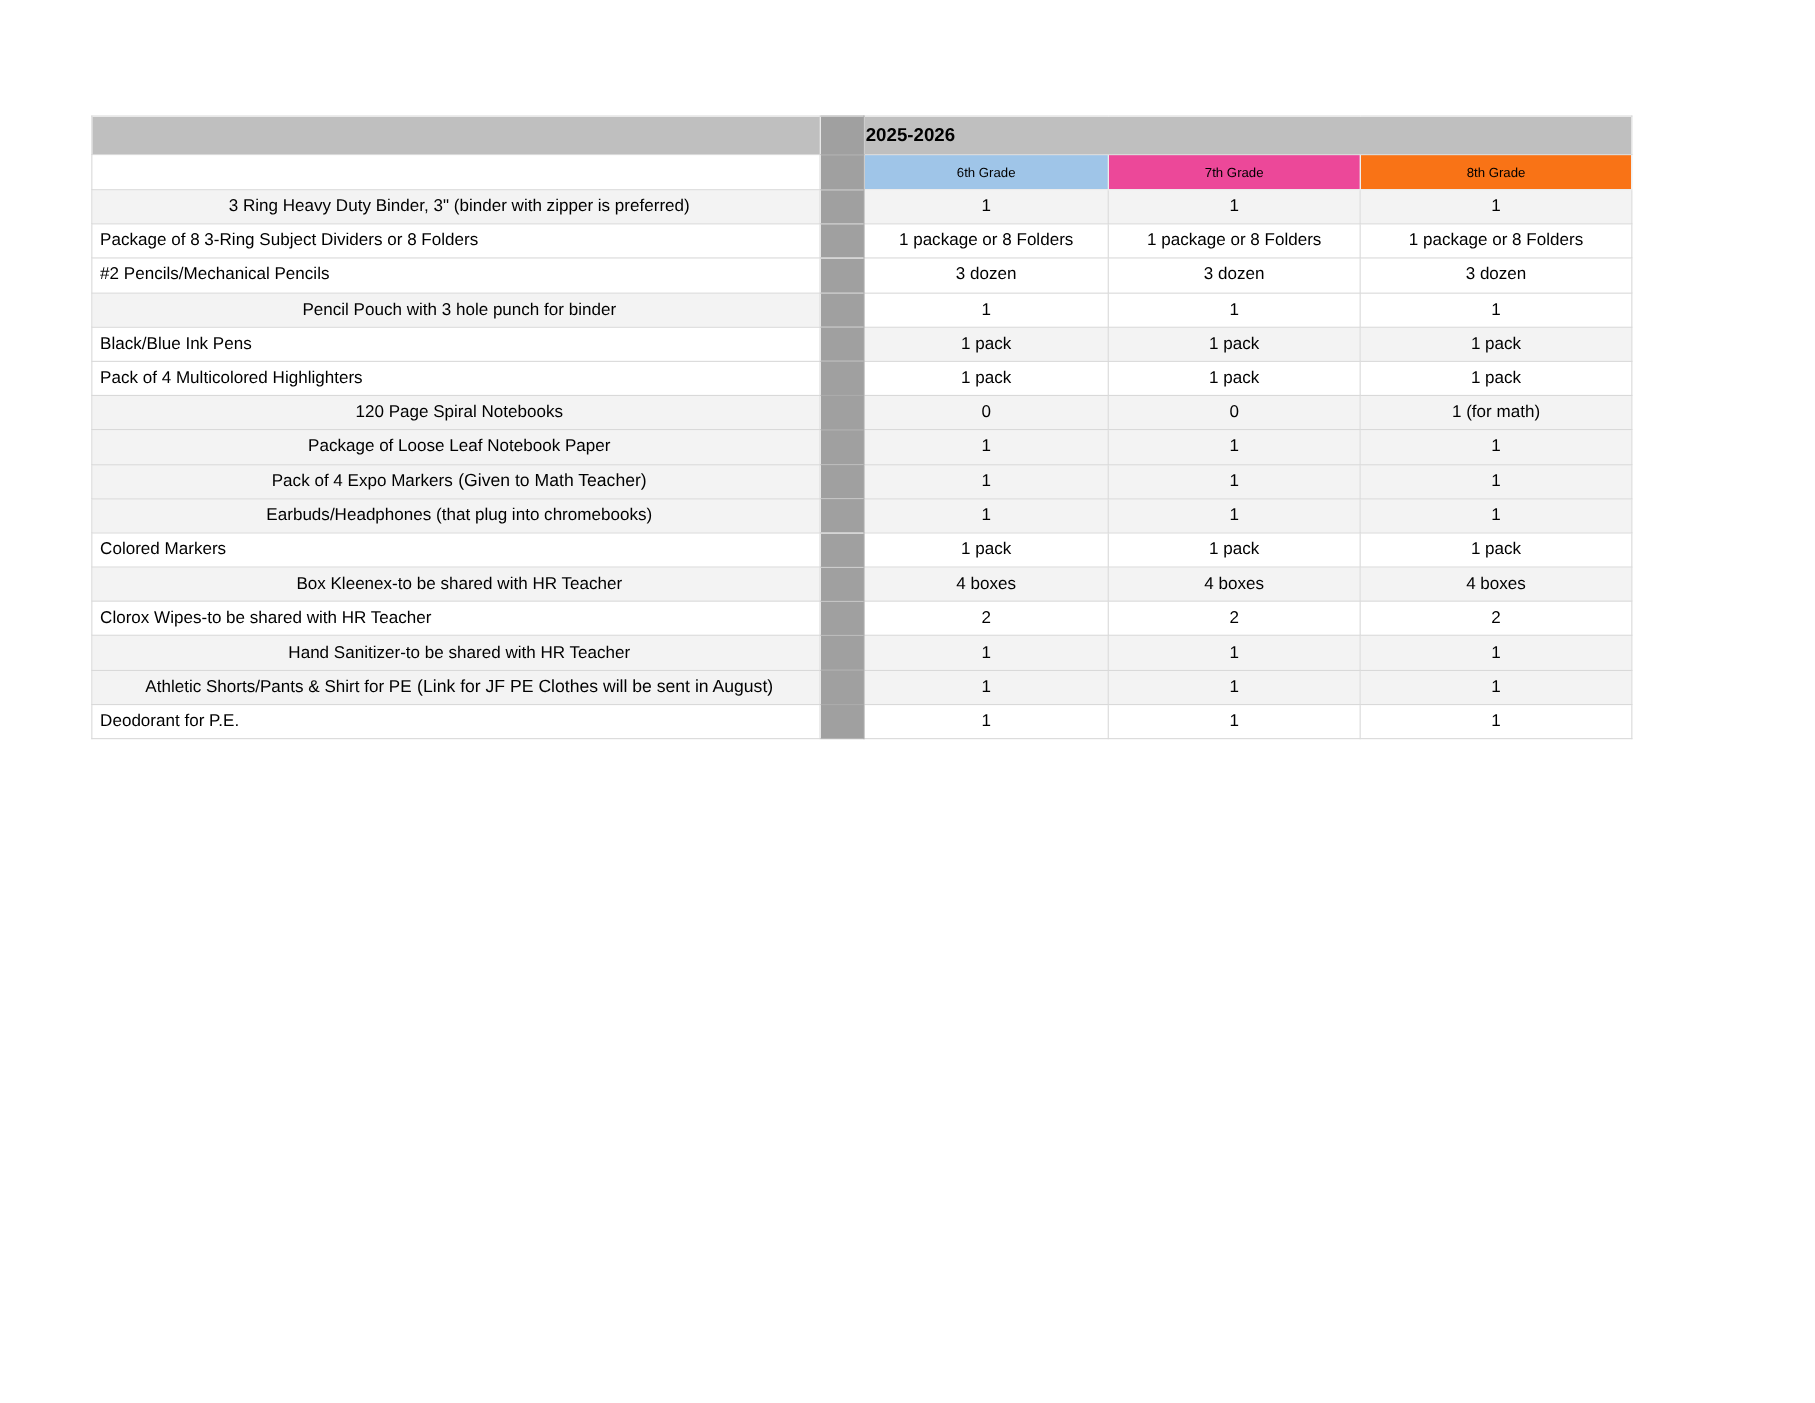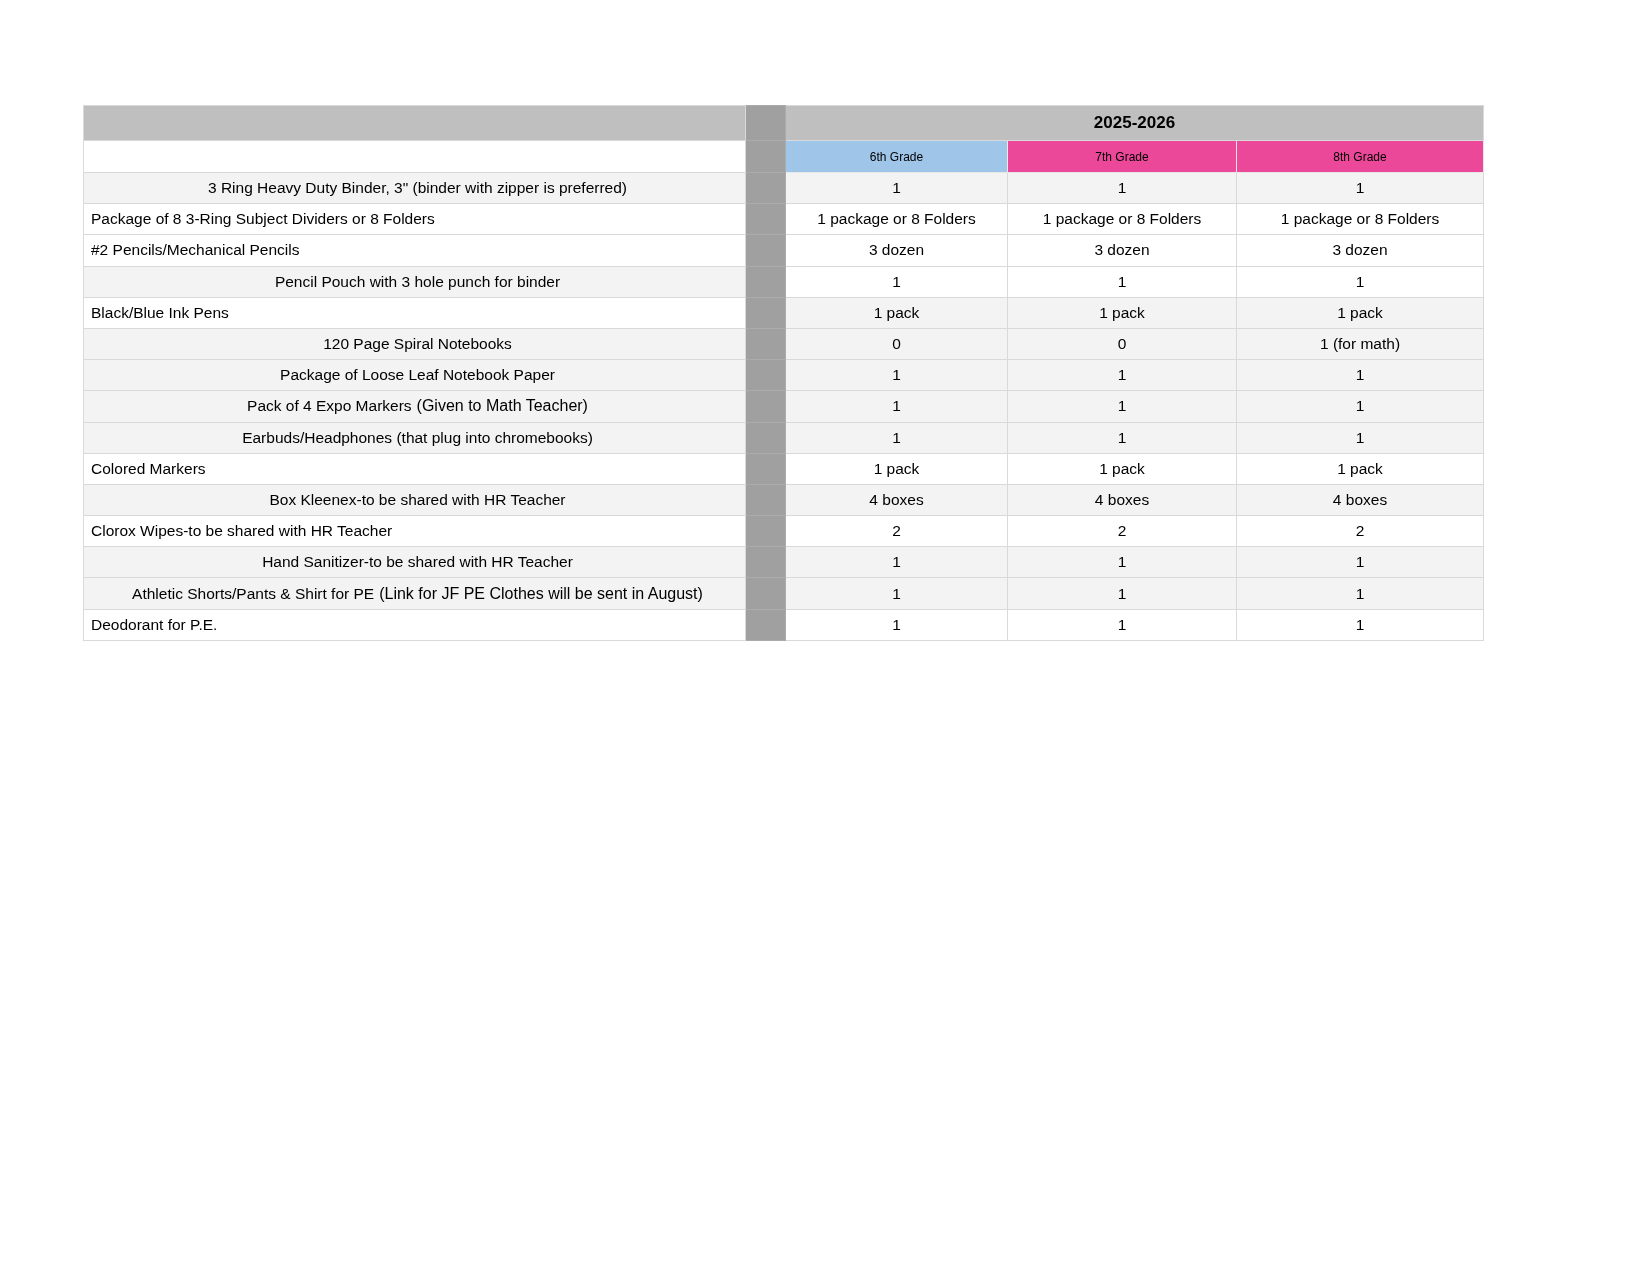--- a/index.html
+++ b/index.html
@@ -27,21 +27,20 @@
     white-space:nowrap;
     vertical-align:middle;
   }
   tr.year-row{height:35px;}
   tr.grade-row{height:32px;}
   tbody tr{height:31.2px;}
 
   td.item-head{background:#bfbfbf;}
   td.year{
     background:#bfbfbf;
-    text-align:center;
     font-weight:bold;
     font-size:17px;
   }
   td.sep{
     background:#a0a0a0;
     border-color:#ababab;
   }
   td.grade{
     text-align:center;
     font-size:12px;
@@ -76,21 +75,21 @@
       <tr class="year-row">
         <td class="item-head"></td>
         <td class="sep"></td>
         <td class="year" colspan="3">2025-2026</td>
       </tr>
       <tr class="grade-row">
         <td></td>
         <td class="sep"></td>
         <td class="grade g6" style="background: rgb(159, 197, 232);">6th Grade</td>
         <td class="grade g7" style="background: #ec4899; margin-left: 32px;">7th Grade</td>
-        <td class="grade g8" style="background: #ec4899;">8th Grade</td>
+        <td class="grade g8" style="background: #f97316;">8th Grade</td>
       </tr>
     </thead>
     <tbody id="rows">
         <tr>
           <td class="item shaded"><span>3 Ring Heavy Duty Binder, 3" (binder with zipper is preferred)</span><span class="note"></span></td>
           <td class="sep"></td>
           <td class="qty shaded">1</td>
           <td class="qty shaded">1</td>
           <td class="qty shaded">1</td>
         </tr>
@@ -114,20 +113,27 @@
           <td class="qty">1</td>
           <td class="qty">1</td>
           <td class="qty">1</td>
         </tr>
         <tr>
           <td class="item"><span>Black/Blue Ink Pens</span><span class="note"></span></td>
           <td class="sep"></td>
           <td class="qty shaded">1 pack</td>
           <td class="qty shaded">1 pack</td>
           <td class="qty shaded">1 pack</td>
+        </tr>
+        <tr>
+          <td class="item"><span>Pack of 4 Multicolored Highlighters</span><span class="note"></span></td>
+          <td class="sep"></td>
+          <td class="qty">1 pack</td>
+          <td class="qty">1 pack</td>
+          <td class="qty">1 pack</td>
         </tr>
         <tr>
           <td class="item shaded"><span>120 Page Spiral Notebooks</span><span class="note"></span></td>
           <td class="sep"></td>
           <td class="qty shaded">0</td>
           <td class="qty shaded">0</td>
           <td class="qty shaded">1 (for math)</td>
         </tr>
         <tr>
           <td class="item shaded"><span>Package of Loose Leaf Notebook Paper</span><span class="note"></span></td>

